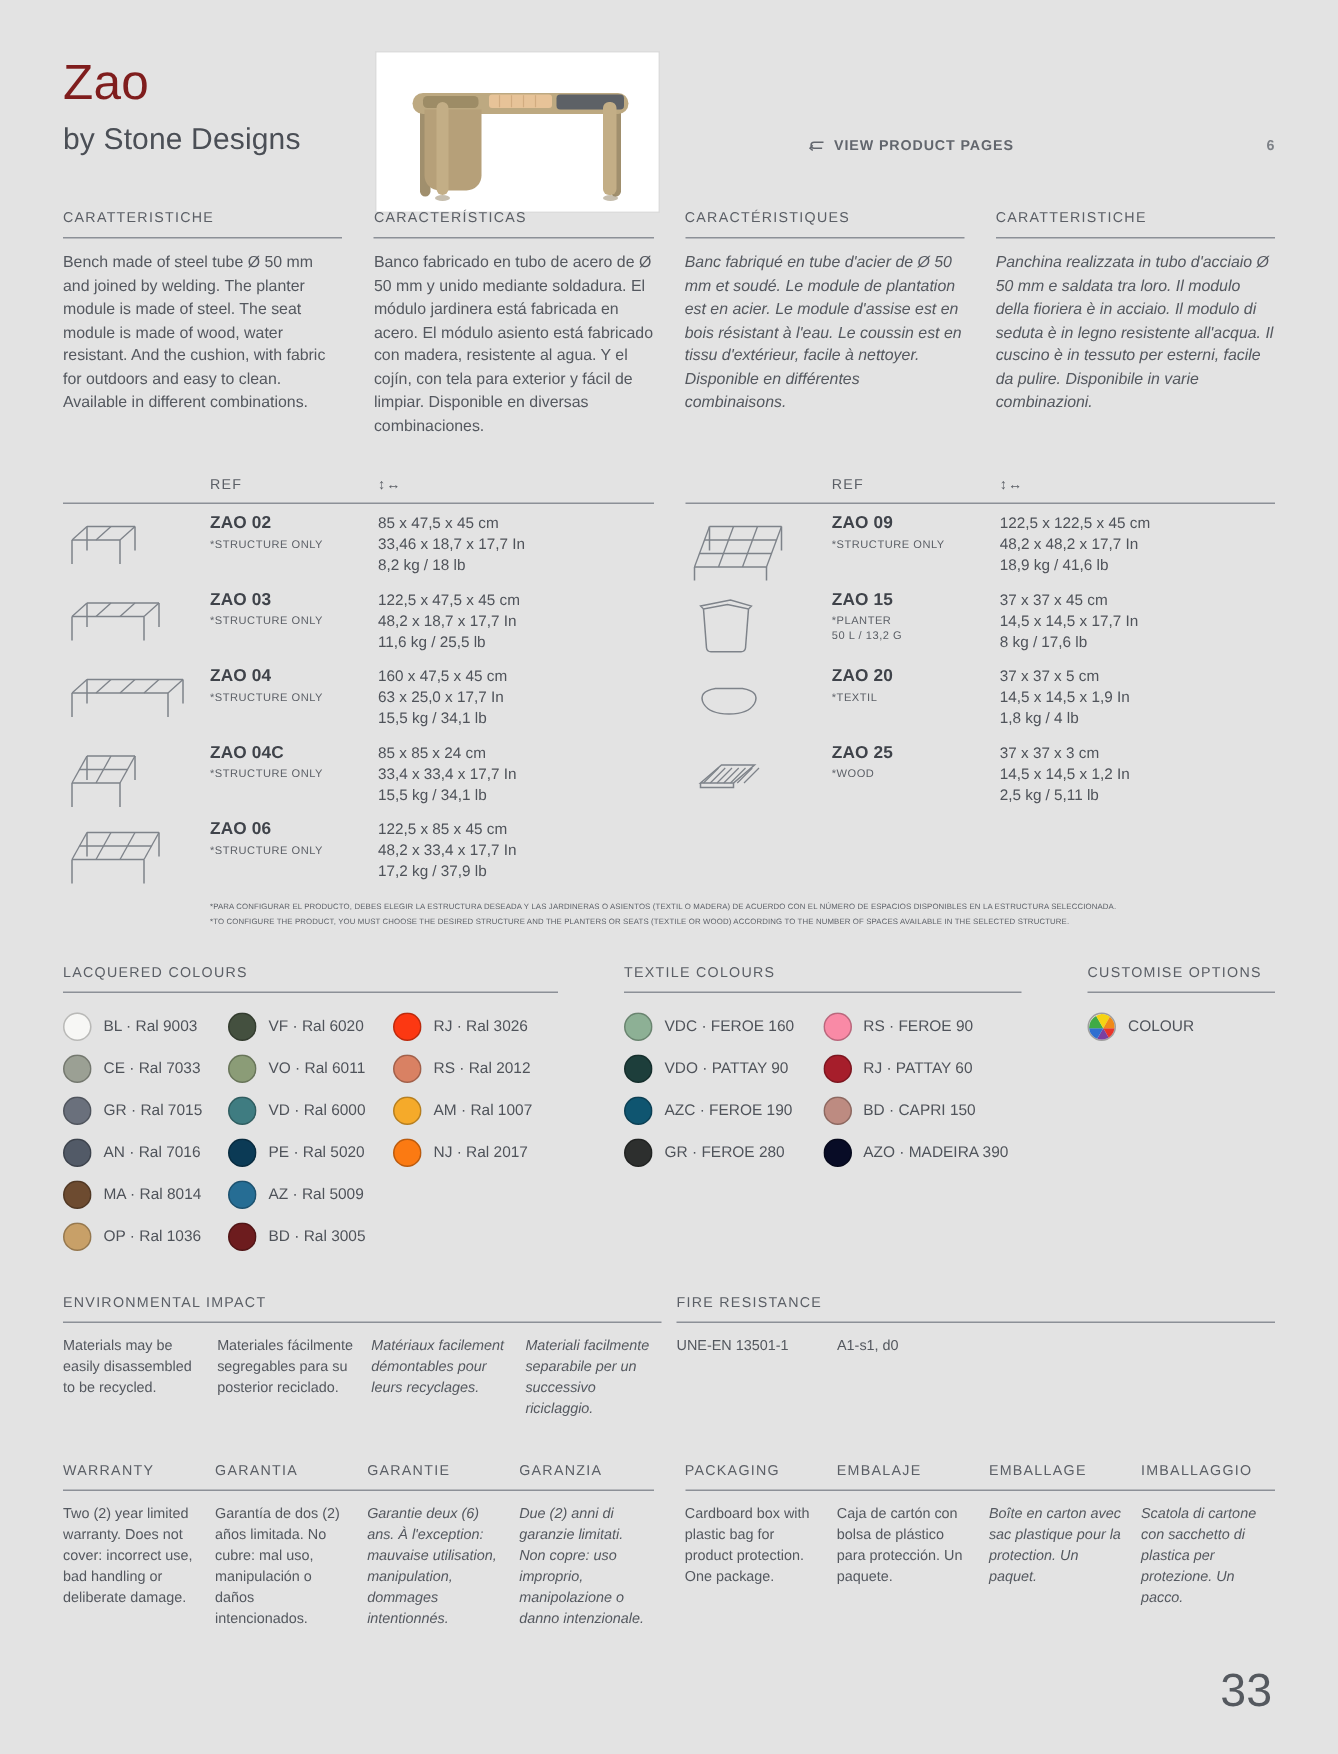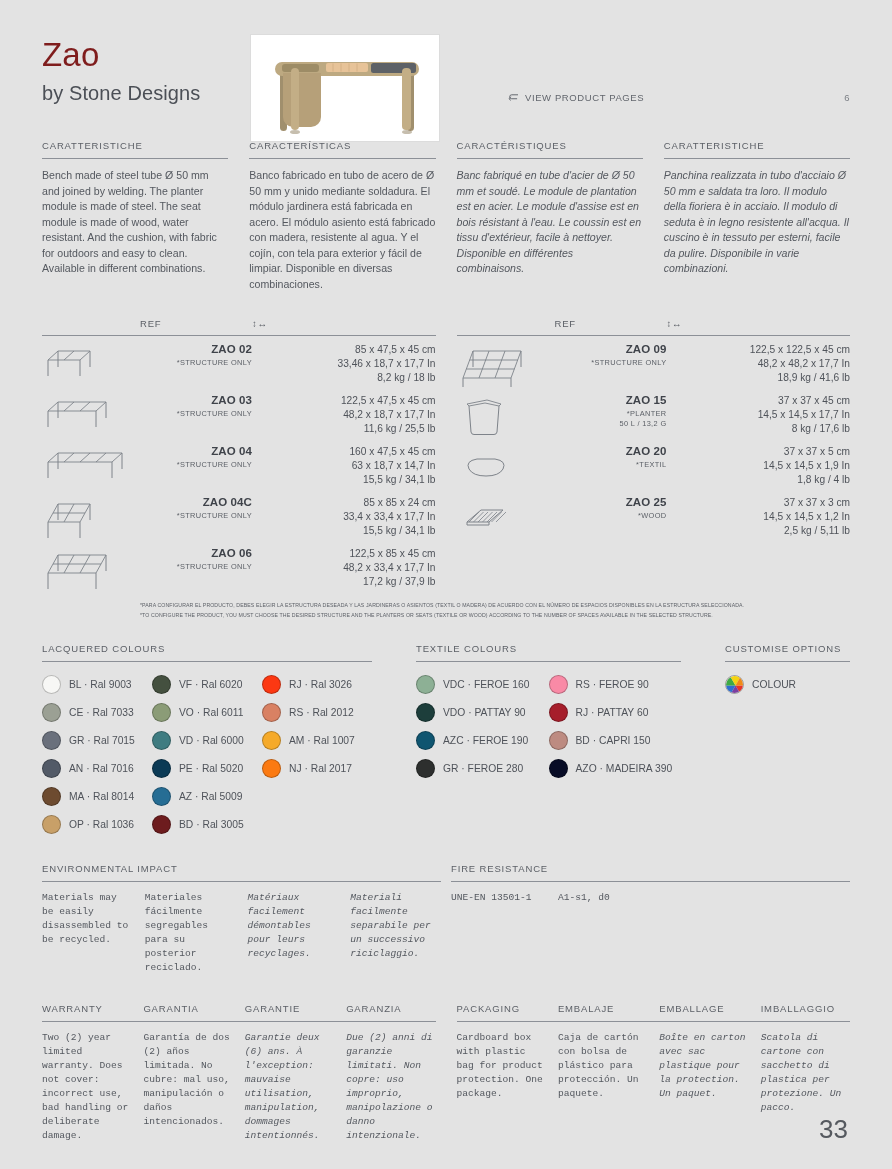--- a/index.html
+++ b/index.html
@@ -16,41 +16,41 @@
   .header { display: flex; align-items: flex-start; padding-top: 34px; height: 128px; }
   .title-block { width: 208px; padding-top: 4px; }
   .prod-title { font-size: 33px; font-weight: 400; color: #7f1d1d; letter-spacing: .2px; line-height: 1.05; }
   .prod-sub { font-size: 20px; font-weight: 400; color: #4b4f56; margin-top: 9px; letter-spacing: .1px; }
   .photo-frame {
     width: 190px; height: 108px; background: #fff; border: 1px solid #dcdcdc;
     display: flex; align-items: center; justify-content: center; overflow: hidden;
   }
   .photo-frame svg { display: block; }
   .header-right { flex: 1; display: flex; align-items: flex-start; justify-content: space-between;
-                  padding-left: 68px; padding-top: 58px; }
+                  padding-left: 99px; padding-top: 58px; font-weight: bold; }
   .view-pages { display: flex; align-items: center; gap: 6px; font-size: 9.5px; letter-spacing: .6px; color: #62666d; }
   .arrow-ico { width: 11px; height: 9px; color: #62666d; }
   .view-count { font-size: 9.5px; color: #7d8187; letter-spacing: .4px; }
 
   
   .sec-head { font-size: 9.5px; letter-spacing: .85px; color: #5b5f66; padding-bottom: 7px; }
 
   
   .chars { margin-top: 12px; display: grid; grid-template-columns: repeat(4, 1fr); column-gap: 21px; }
   .chars .col-rule { border-top: 1px solid #8c9097; margin-bottom: 9px; }
   .chars p { font-size: 10.6px; line-height: 15.5px; color: #54585f; }
   .chars .it p { font-style: italic; }
 
   
   .tables { margin-top: 26px; display: grid; grid-template-columns: 1fr 1fr; column-gap: 21px; }
   .tbl-head { display: grid; grid-template-columns: 98px 112px 1fr; font-size: 9.5px;
               letter-spacing: .8px; color: #5b5f66; padding-bottom: 6px; }
   .tbl-rule { border-top: 1px solid #8c9097; }
   .trow { display: grid; grid-template-columns: 98px 112px 1fr; align-items: flex-start;
-          min-height: 50px; padding-top: 7px; text-align: right; }
+          min-height: 50px; padding-top: 7px; }
   .thumb { height: 44px; display: flex; align-items: center; }
   .thumb svg { display: block; }
   .ref-name { font-size: 11.5px; font-weight: bold; color: #3f434a; letter-spacing: .1px; }
   .ref-note { font-size: 7.4px; letter-spacing: .35px; color: #5b5f66; margin-top: 3px; line-height: 1.35; }
   .dims { font-size: 10.2px; line-height: 14.2px; color: #4f535a; }
 
   .footnote { margin-top: 10px; padding-left: 98px; }
   .footnote div { font-size: 5.2px; letter-spacing: .1px; color: #5b5f66; line-height: 1.9; }
 
   
@@ -59,29 +59,29 @@
   .sw-grid-2 { display: grid; grid-template-columns: repeat(2, 1fr); }
   .sw { display: flex; align-items: center; gap: 8px; height: 28px; }
   .dot { width: 19px; height: 19px; border-radius: 50%; flex: 0 0 19px; border: 1px solid rgba(0,0,0,.25); }
   .sw-label { font-size: 10.3px; color: #4f535a; white-space: nowrap; }
   .wheel { width: 19px; height: 19px; border-radius: 50%; flex: 0 0 19px; overflow: hidden;
            border: 1px solid rgba(0,0,0,.3); }
 
   
   .envfire { margin-top: 24px; display: grid; grid-template-columns: 1fr 1fr; column-gap: 10px; }
   .quad { display: grid; grid-template-columns: repeat(4, 1fr); column-gap: 12px; }
-  .quad p, .pair p { font-size: 9.6px; line-height: 14px; color: #54585f; font-family: Liberation Mono, monospace; }
+  .quad p, .pair p { font-size: 9.6px; line-height: 14px; color: #54585f; }
   .quad .it p, .pair .it p { font-style: italic; }
   .pair { display: grid; grid-template-columns: 95px 1fr; column-gap: 12px; }
   .blk-rule { border-top: 1px solid #8c9097; margin-bottom: 9px; }
 
   
   .warranty { margin-top: 28px; display: grid; grid-template-columns: 1fr 1fr; column-gap: 21px; }
 
-  .folio { position: absolute; right: 44px; bottom: 24px; font-size: 26px; color: #55595f; margin-top: 35px; }
+  .folio { position: absolute; right: 44px; bottom: 24px; font-size: 31px; color: #55595f; margin-top: 35px; }
 </style>
 </head>
 <body>
 
 <div class="page">
 
   <div class="header">
     <div class="title-block">
       <div class="prod-title">Zao</div>
       <div class="prod-sub">by Stone Designs</div>
@@ -227,21 +227,21 @@
                 <line x1="16" y1="8" x2="16" y2="24" stroke="#7e838a" stroke-width="1"></line>
                 <line x1="80" y1="8" x2="80" y2="24" stroke="#7e838a" stroke-width="1"></line>
               </svg>
             </div>
       <div>
         <div class="ref-name">ZAO 04</div>
         <div class="ref-note">*STRUCTURE ONLY</div>
       </div>
       <div class="dims">
         <div>160 x 47,5 x 45 cm</div>
-        <div>63 x 18,7 x 14,7 In</div>
+        <div>63 x 25,0 x 17,7 In</div>
         <div>15,5 kg / 34,1 lb</div>
       </div>
     </div>
     <div class="trow">
       <div class="thumb">
               <svg width="92" height="44" viewBox="0 0 92 44">
                 <line x1="16" y1="8" x2="6" y2="26" stroke="#7e838a" stroke-width=".9"></line>
                 <line x1="32" y1="8" x2="22" y2="26" stroke="#7e838a" stroke-width=".9"></line>
                 <line x1="48" y1="8" x2="38" y2="26" stroke="#7e838a" stroke-width=".9"></line>
                 <line x1="16" y1="8" x2="48" y2="8" stroke="#7e838a" stroke-width=".9"></line>

